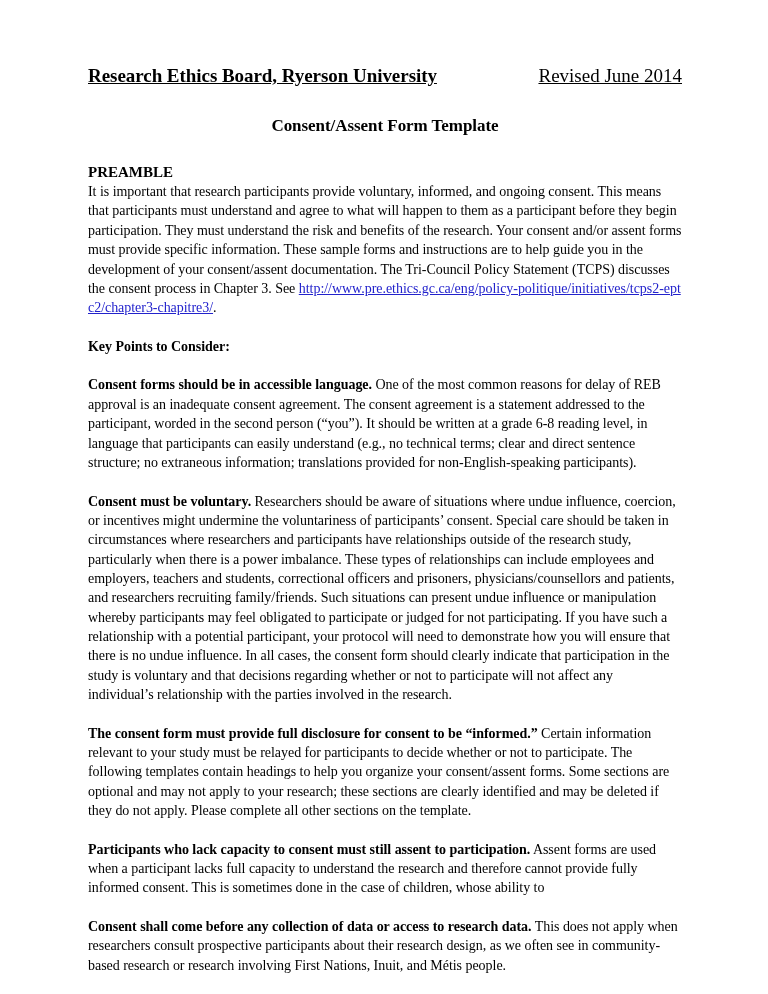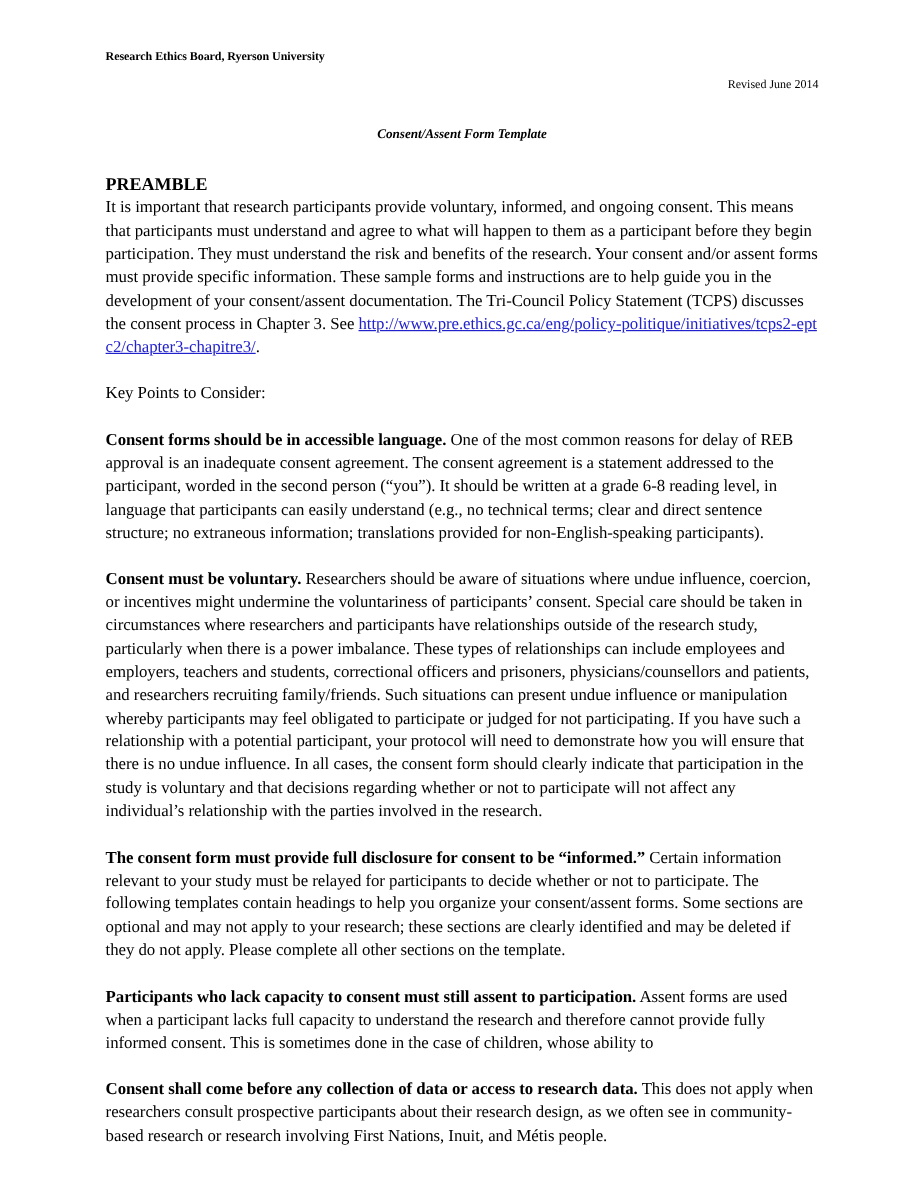--- a/index.html
+++ b/index.html
@@ -21,45 +21,45 @@
     box-sizing: border-box;
     width: 768px;
     height: 994px;
     background: #ffffff;
     padding: 42px 86px 0 88px;
   }
 
   
   .doc-header {
     display: flex;
-    align-items: flex-start;
+    align-items: flex-end;
     justify-content: space-between;
-    font-size: 10px;
+    font-size: 19px;
     line-height: 1.18;
     margin: 0 0 0 0;
+    text-decoration: underline;
   }
   .doc-header .org {
     font-weight: bold;
     letter-spacing: -0.05px;
   }
   .doc-header .revised {
     font-weight: normal;
     white-space: nowrap;
     margin-top: 23px;
   }
 
   
   .doc-title {
     text-align: center;
     font-weight: bold;
-    font-size: 11px;
+    font-size: 17px;
     line-height: 1.2;
     margin: 29px 0 0 0;
     letter-spacing: -0.05px;
-    font-style: italic;
   }
 
   
   .body-block {
     margin-top: 26px;
   }
 
   p.para {
     margin: 0;
     font-size: 14px;
@@ -71,21 +71,21 @@
 
   p.para + p.para {
     margin-top: 19.3px;
   }
 
   p.tight {
     margin-top: 0 !important;
   }
 
   .section-label {
-    font-weight: normal;
+    font-weight: bold;
     text-align: right;
   }
 
   .lead-in {
     font-weight: bold;
     margin-top: 16px;
   }
 
   a.doclink,
   .doclink {

